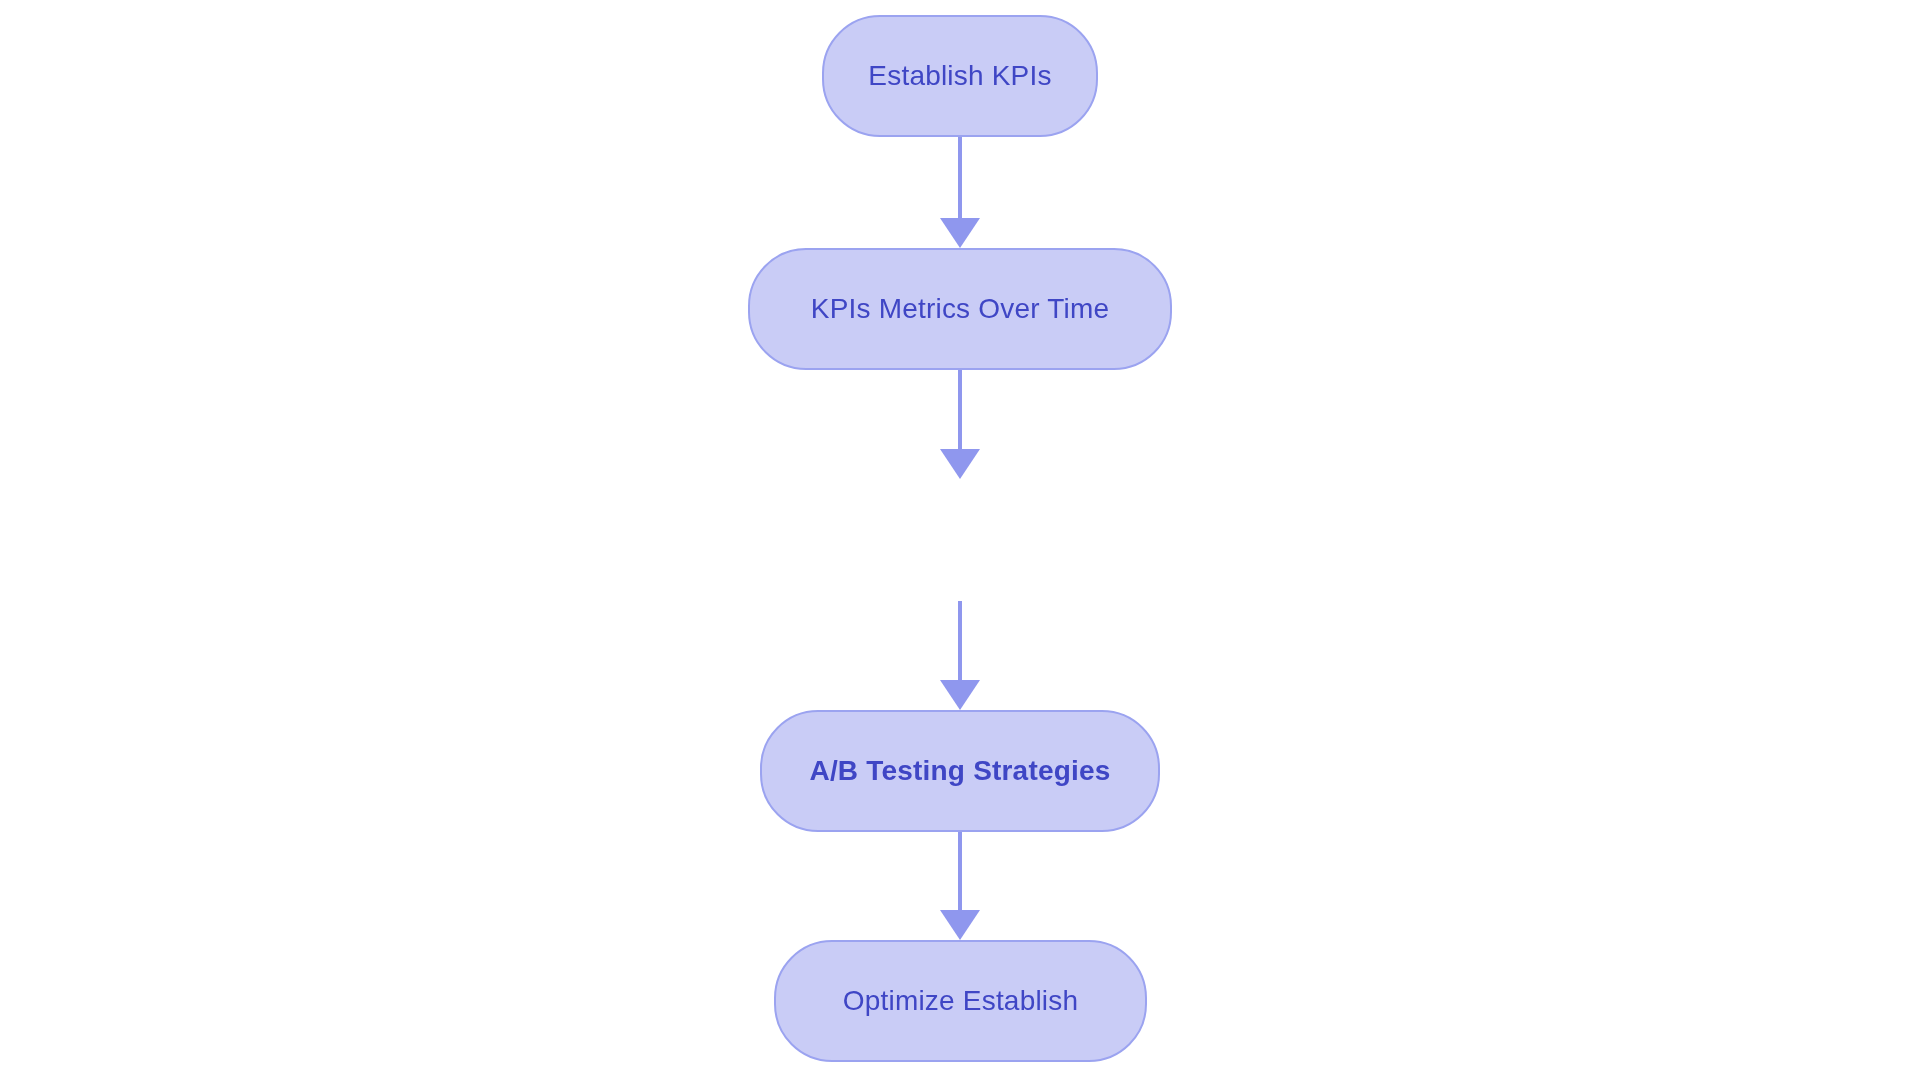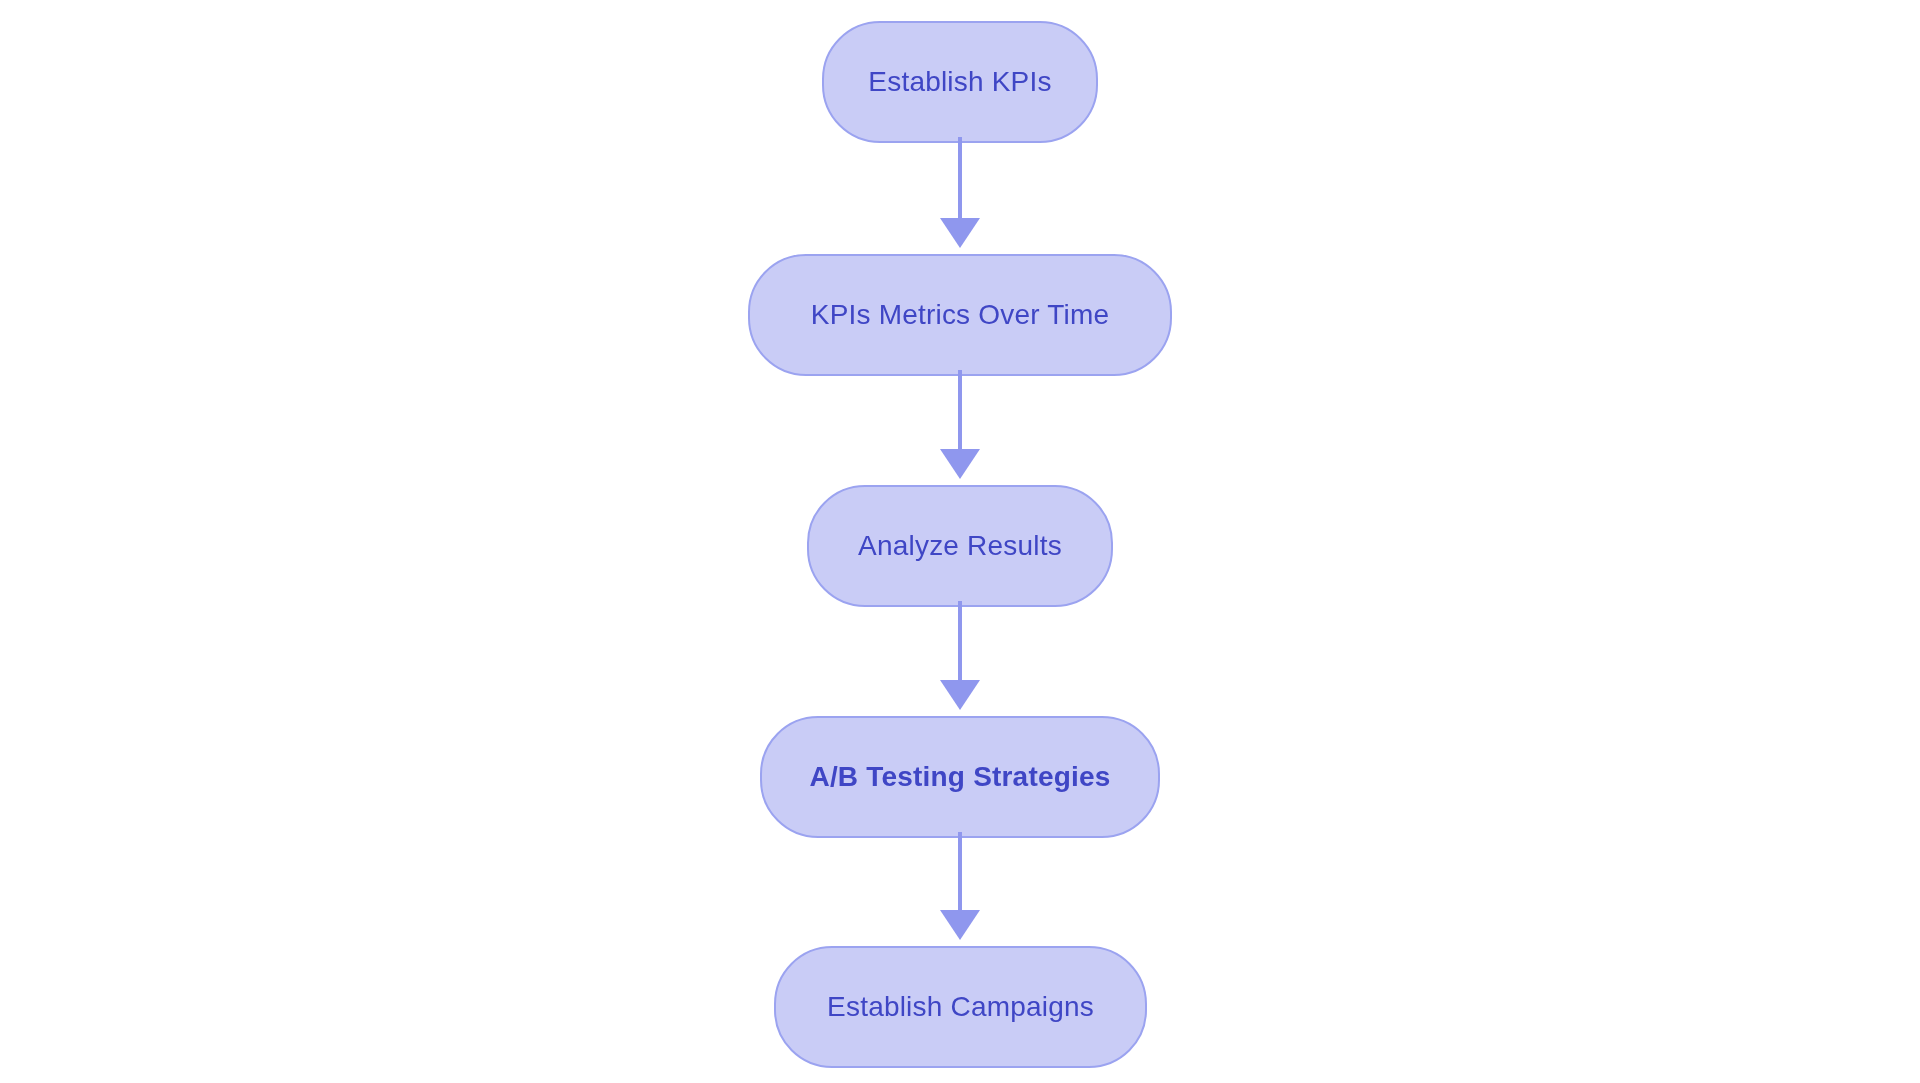--- a/index.html
+++ b/index.html
@@ -18,21 +18,20 @@
   .flow-node {
     position: absolute;
     box-sizing: border-box;
     height: 122px;
     background: var(--node-fill, #c9ccf6);
     border: 2px solid var(--node-border, #9ba3f0);
     border-radius: 58px;
     display: flex;
     align-items: center;
     justify-content: center;
-    margin-top: 6px;
   }
   .flow-node .label {
     color: var(--node-text, #3f46c5);
     font-size: 28px;
     letter-spacing: 0.2px;
     white-space: nowrap;
   }
   .edge {
     position: absolute;
     width: 40px;
@@ -83,35 +82,32 @@
 
   <div class="flow-node" id="node-1">
     <span class="label">KPIs Metrics Over Time</span>
   </div>
 
   <div class="edge" id="edge-1">
     <div class="line"></div>
     <div class="head"></div>
   </div>
 
-  <div class="flow-node" id="node-2">
-    <span class="label">Analyze Results</span>
-  </div>
 
   <div class="edge" id="edge-2">
     <div class="line"></div>
     <div class="head"></div>
   </div>
 
   <div class="flow-node" id="node-3">
     <span class="label">A/B Testing Strategies</span>
   </div>
 
   <div class="edge" id="edge-3">
     <div class="line"></div>
     <div class="head"></div>
   </div>
 
   <div class="flow-node" id="node-4">
-    <span class="label">Establish Campaigns</span>
+    <span class="label">Optimize Establish</span>
   </div>
 
 </div>
 
 </body></html>

